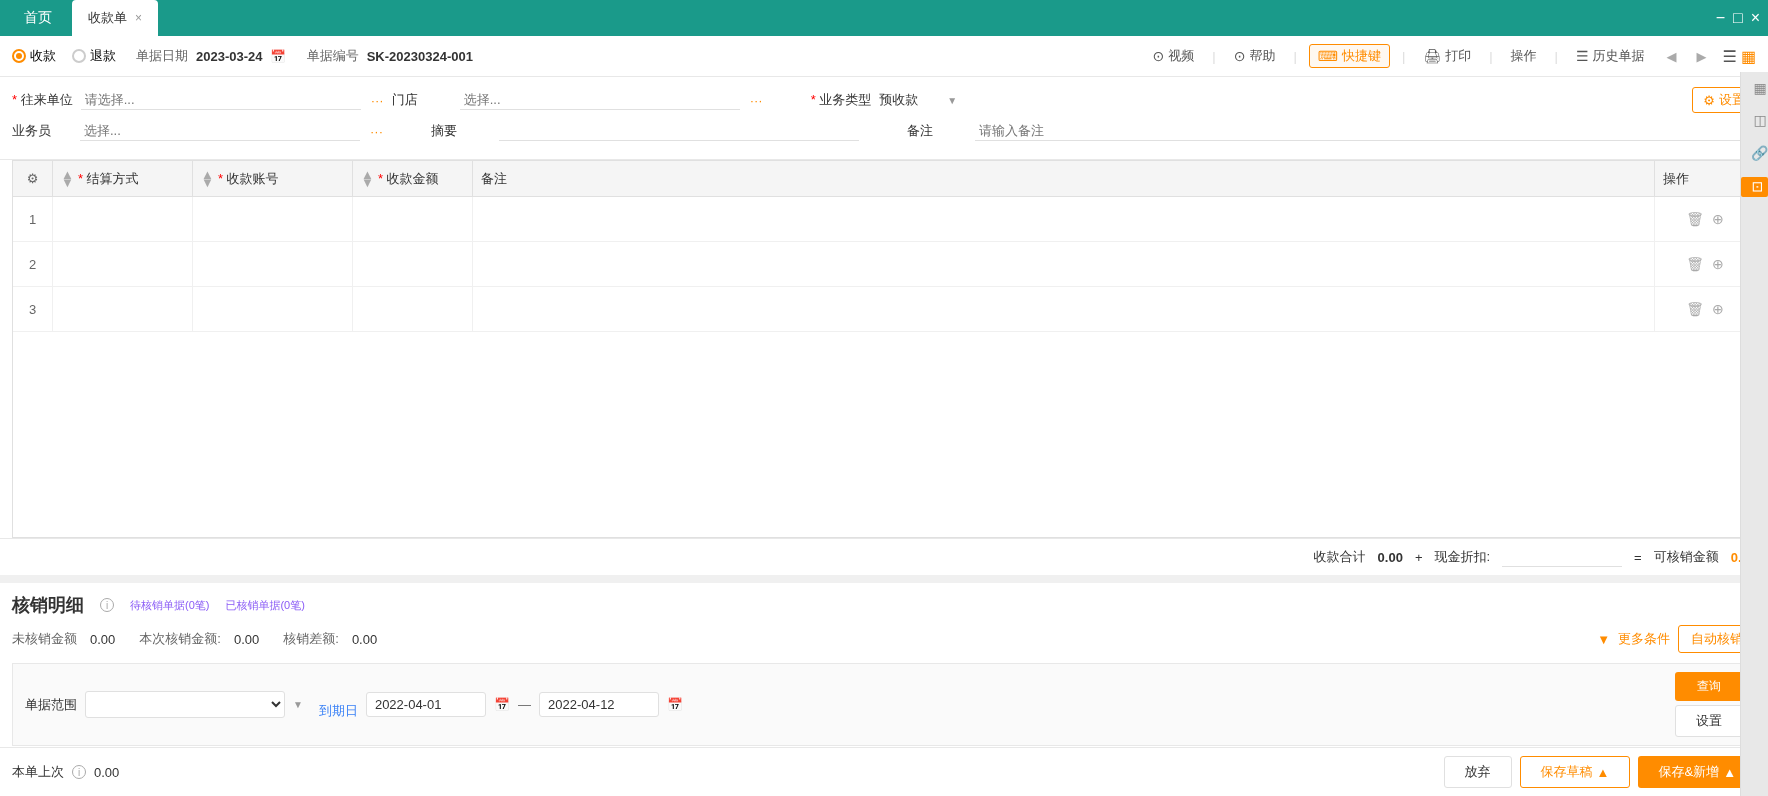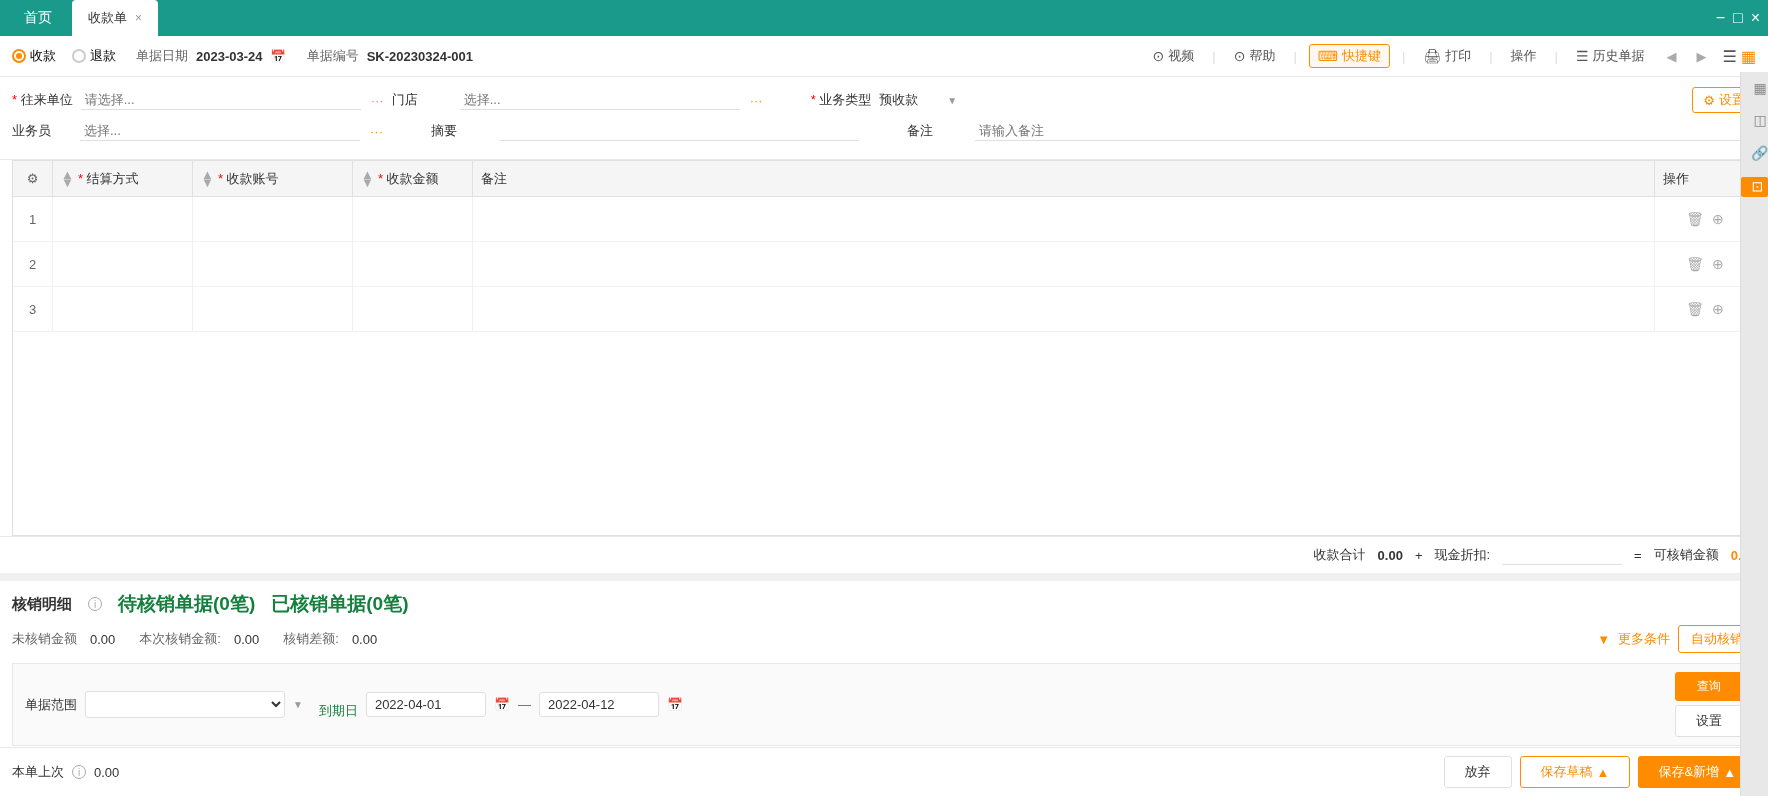--- a/index.html
+++ b/index.html
@@ -193,23 +193,23 @@
     }
     
     
     .verify-section {
       background: #fff;
       border-top: 8px solid #f0f0f0;
       padding: 10px 12px;
       flex-shrink: 0;
     }
     .verify-header { display: flex; align-items: center; gap: 16px; margin-bottom: 8px; }
-    .verify-title { font-size: 15px; font-weight: bold; color: #333; }
+    .verify-title { font-size: 18px; font-weight: bold; color: #333; }
     .verify-tabs { display: flex; gap: 16px; }
-    .verify-tab { color: #15803d; cursor: pointer; font-size: 19px; font-weight: bold; }
+    .verify-tab { color: #8b5cf6; cursor: pointer; font-size: 11px; }
     .verify-stats { display: flex; gap: 24px; margin-bottom: 10px; }
     .stat-item { display: flex; gap: 13px; align-items: center; }
     .stat-label { color: #666; }
     .stat-value { color: #333; }
     .filter-right { margin-left: auto; display: flex; gap: 8px; align-items: center; }
     .filter-btn {
       background: #fff;
       border: 1px solid #ff8c00;
       color: #ff8c00;
       border-radius: 3px;
@@ -605,21 +605,21 @@
 
     <div class="filter-row">
       <div class="filter-field">
         <span style="color:#333;white-space:nowrap;">单据范围</span>
         <select class="filter-select">
           <option></option>
         </select>
         <span class="chevron-down">▼</span>
       </div>
       <div class="filter-field date-range">
-        <span style="color:#15803d;white-space:nowrap;margin-top:13px;">到期日</span>
+        <span style="color:#3b82f6;white-space:nowrap;margin-top:13px;">到期日</span>
         <input type="text" class="filter-date" value="2022-04-01" style="">
         <span class="calendar-icon">📅</span>
         <span class="date-sep">—</span>
         <input type="text" class="filter-date" value="2022-04-12" style="">
         <span class="calendar-icon">📅</span>
       </div>
       <div class="query-btns">
         <button class="btn-query">查询</button>
         <button class="btn-set">设置</button>
       </div>

